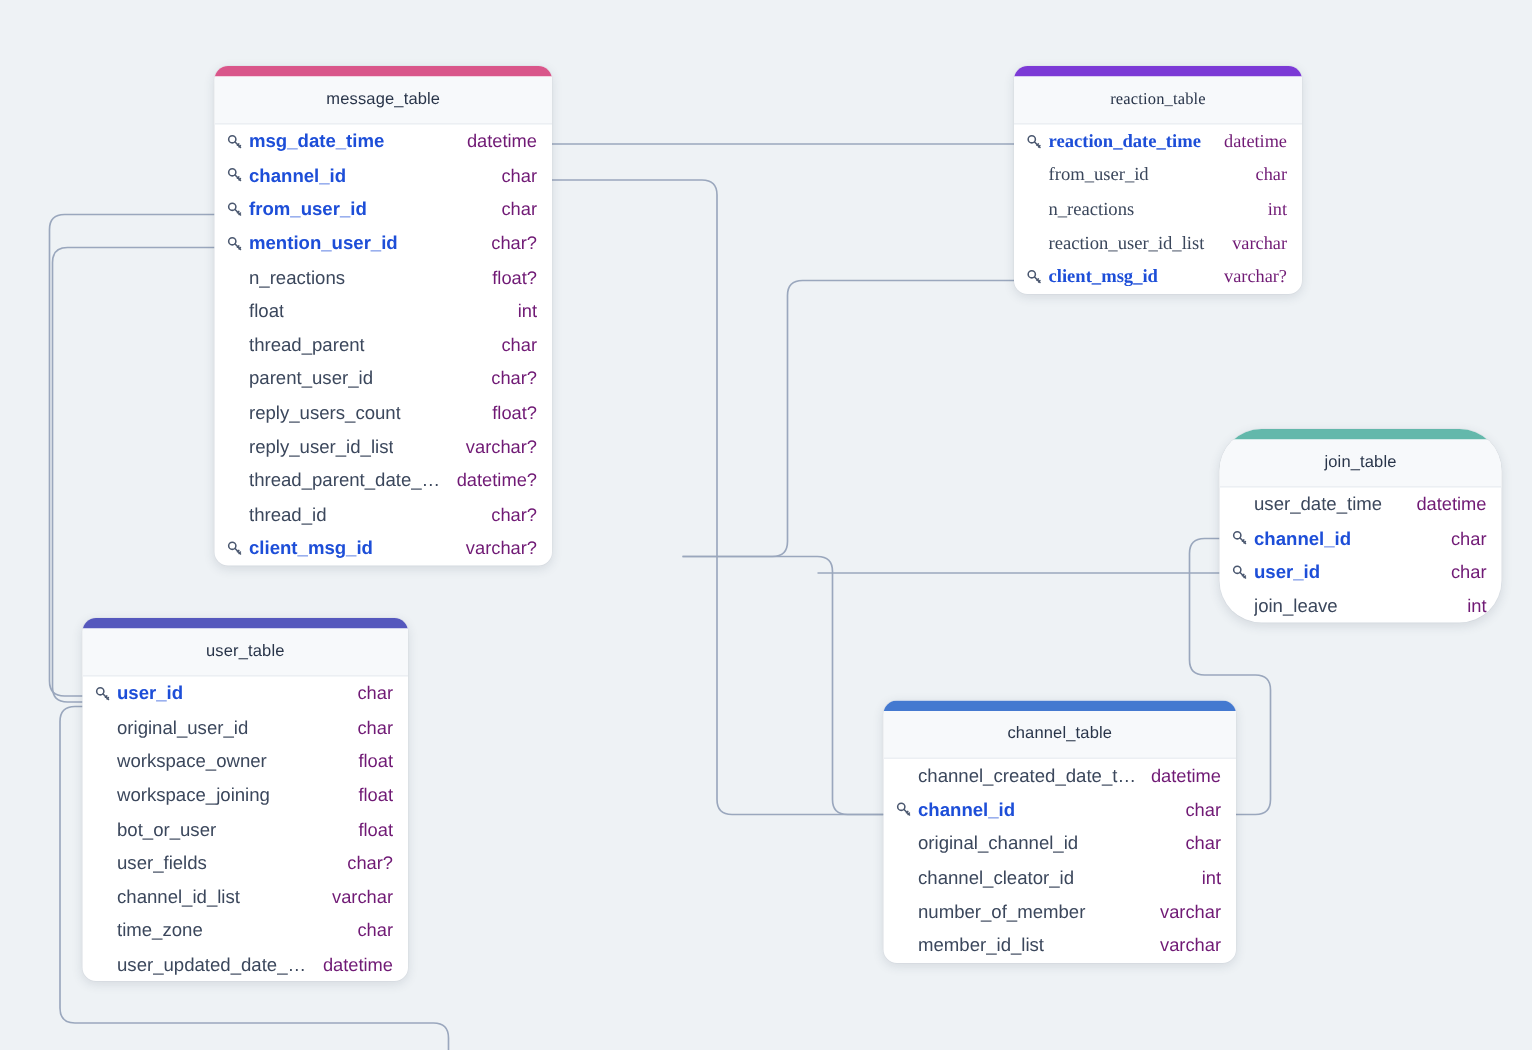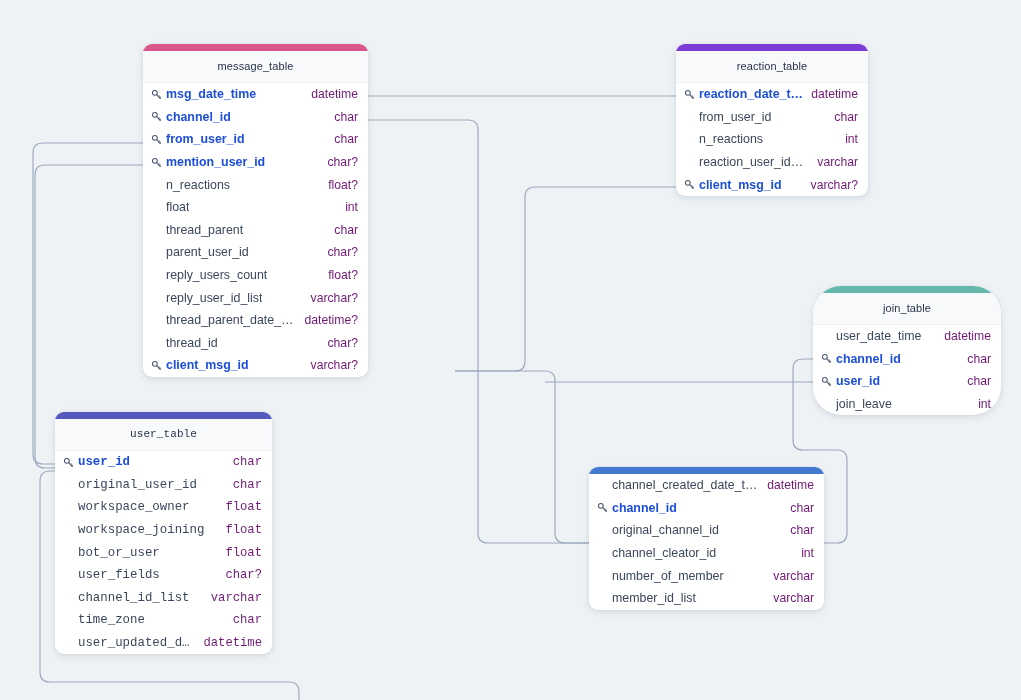--- a/index.html
+++ b/index.html
@@ -210,21 +210,21 @@
                 <path d="M10.6 11.4 L12.0 10.1"></path>
                 <path d="M12.2 13.0 L13.5 11.7"></path>
               </g>
             </svg>
           </span>
           <span class="fname">client_msg_id</span>
           <span class="ftype">varchar?</span>
         </div>
       </div>
     </div>
-    <div class="table-node" style="left: 676px; top: 44px; width: 192px;">
+    <div class="table-node" style="left: 676px; top: 44px; width: 192px; font-family: Liberation Serif, serif;">
       <div class="accent-bar" style="background: rgb(124, 58, 214);"></div>
       <div class="table-title">reaction_table</div>
       <div class="rows">
         <div class="row pk">
           <span class="keycell">
             <svg class="key-icon" width="11" height="11" viewBox="0 0 16 16" aria-hidden="true">
               <g fill="none" stroke="#4b5870" stroke-width="1.5" stroke-linecap="round">
                 <circle cx="5.6" cy="5.6" r="3.5"></circle>
                 <path d="M8.3 8.3 L13.6 13.6"></path>
                 <path d="M10.6 11.4 L12.0 10.1"></path>
@@ -303,21 +303,21 @@
           <span class="fname">user_id</span>
           <span class="ftype">char</span>
         </div>
         <div class="row">
           <span class="keycell"></span>
           <span class="fname">join_leave</span>
           <span class="ftype">int</span>
         </div>
       </div>
     </div>
-    <div class="table-node" style="left: 55px; top: 412px; width: 217px; font-family: Liberation Mono, monospace;">
+    <div class="table-node" style="left: 55px; top: 412px; width: 217px;">
       <div class="accent-bar" style="background: rgb(85, 88, 189);"></div>
       <div class="table-title">user_table</div>
       <div class="rows">
         <div class="row pk">
           <span class="keycell">
             <svg class="key-icon" width="11" height="11" viewBox="0 0 16 16" aria-hidden="true">
               <g fill="none" stroke="#4b5870" stroke-width="1.5" stroke-linecap="round">
                 <circle cx="5.6" cy="5.6" r="3.5"></circle>
                 <path d="M8.3 8.3 L13.6 13.6"></path>
                 <path d="M10.6 11.4 L12.0 10.1"></path>
@@ -365,20 +365,21 @@
         </div>
         <div class="row">
           <span class="keycell"></span>
           <span class="fname">user_updated_date_time</span>
           <span class="ftype">datetime</span>
         </div>
       </div>
     </div>
     <div class="table-node" style="left: 589px; top: 467px; width: 235px;">
       <div class="accent-bar" style="background: rgb(68, 121, 208);"></div>
+      <div class="table-title">channel_table</div>
       <div class="rows">
         <div class="row">
           <span class="keycell"></span>
           <span class="fname">channel_created_date_time</span>
           <span class="ftype">datetime</span>
         </div>
         <div class="row pk">
           <span class="keycell">
             <svg class="key-icon" width="11" height="11" viewBox="0 0 16 16" aria-hidden="true">
               <g fill="none" stroke="#4b5870" stroke-width="1.5" stroke-linecap="round">

